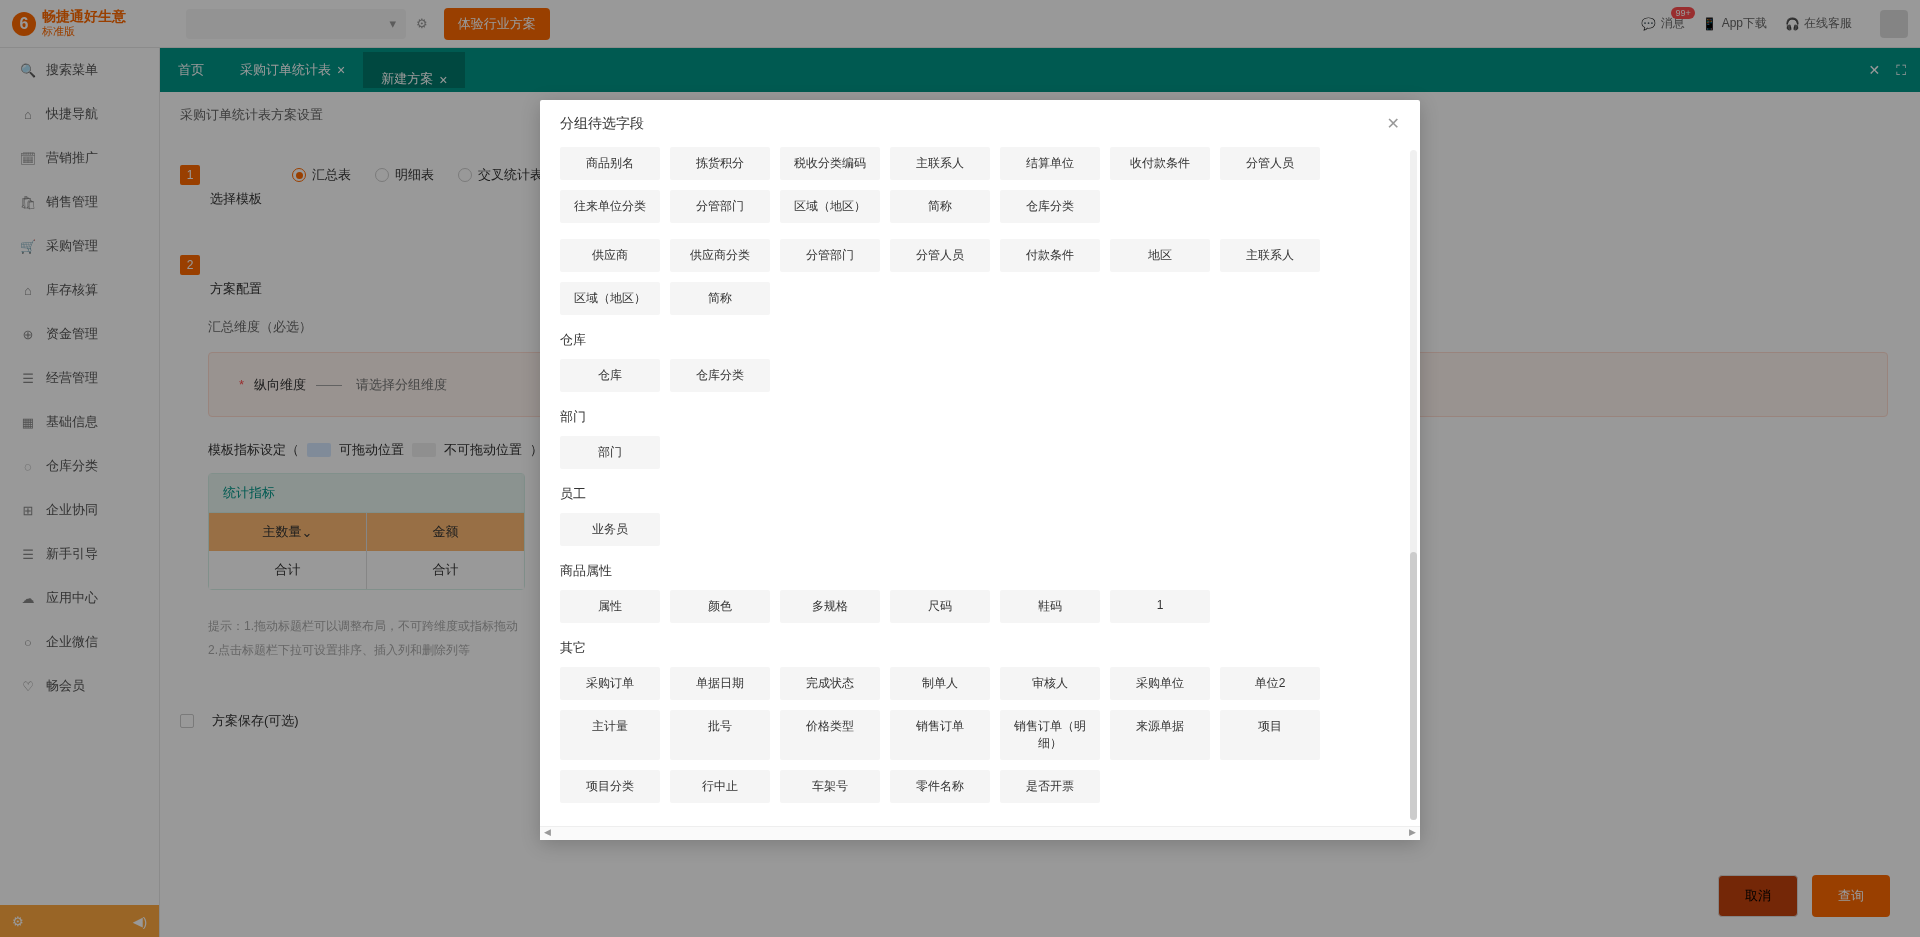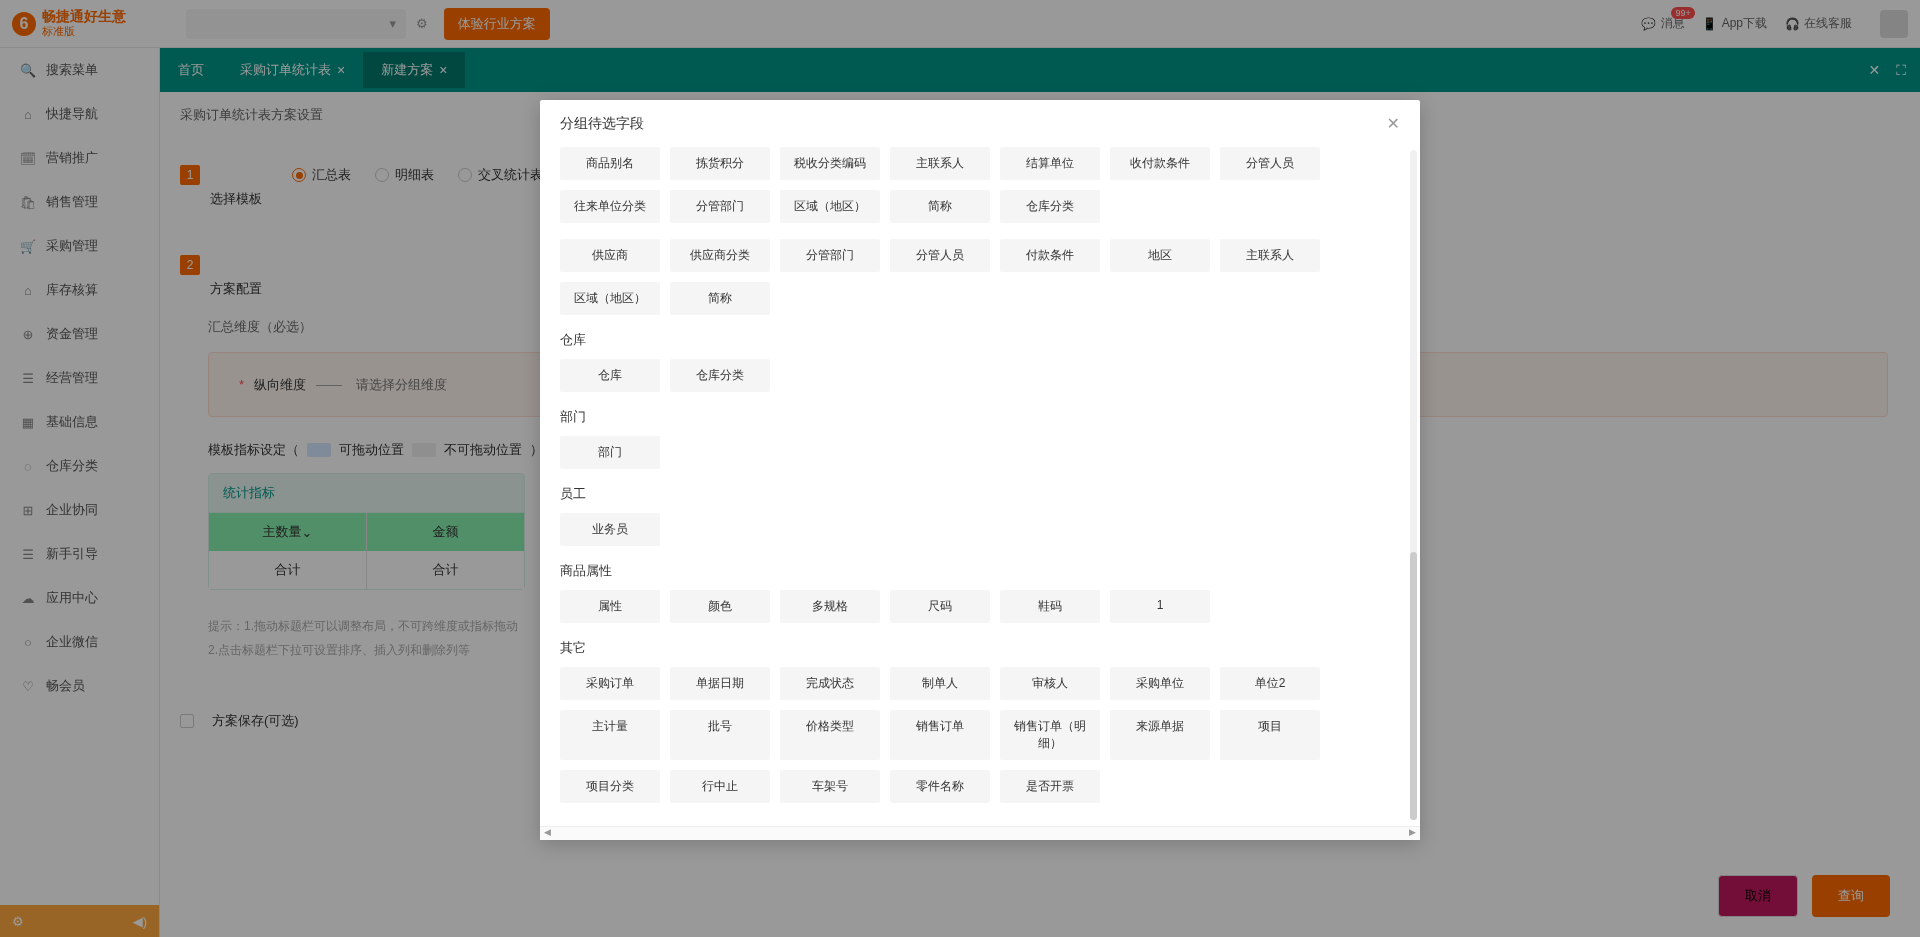--- a/index.html
+++ b/index.html
@@ -24,21 +24,21 @@
     .sidebar { position: absolute; left: 0; top: 48px; width: 160px; bottom: 0; background: #fff; border-right: 1px solid #e8e8e8; }
     .sidebar-item { display: flex; align-items: center; gap: 10px; padding: 13px 20px; color: #555; cursor: pointer; font-size: 13px; }
     .sidebar-icon { width: 16px; height: 16px; display: inline-flex; align-items: center; justify-content: center; color: #888; }
     .sidebar-footer { position: absolute; bottom: 0; left: 0; right: 0; height: 32px; background: #ffa940; display: flex; align-items: center; justify-content: space-between; padding: 0 12px; }
     .sidebar-footer span { color: #fff; cursor: pointer; }
     
     
     .main { position: absolute; left: 160px; top: 48px; right: 0; bottom: 0; display: flex; flex-direction: column; }
     .tabs { height: 44px; background: #009688; display: flex; align-items: center; }
     .tab { padding: 0 18px; color: #fff; height: 36px; display: flex; align-items: center; gap: 6px; cursor: pointer; font-size: 13px; }
-    .tab.active { background: #00796b; }
+    .tab.active { background: #00796b; align-items: flex-end; }
     .tab-close { font-size: 14px; cursor: pointer; }
     .tabs-right { margin-left: auto; display: flex; gap: 8px; padding-right: 10px; }
     .tabs-right span { color: #fff; cursor: pointer; font-size: 14px; padding: 4px; }
     
     .content { flex: 1; padding: 14px 20px; background: #fff; position: relative; overflow: auto; }
     .page-title { font-size: 13px; color: #666; margin-bottom: 18px; }
     
     .step-row { display: flex; align-items: center; gap: 10px; margin-bottom: 20px; }
     .step-num { width: 20px; height: 20px; background: #ff6a00; color: #fff; display: flex; align-items: center; justify-content: center; border-radius: 2px; font-size: 12px; }
     .step-label { font-size: 13px; margin-top: 48px; }
@@ -61,30 +61,30 @@
     .metric-row { margin-left: 28px; margin-top: 24px; display: flex; align-items: center; gap: 8px; font-size: 13px; }
     .legend-box { display: inline-block; width: 24px; height: 14px; border-radius: 2px; }
     .legend-drag { background: #d6e8ff; }
     .legend-nodrag { background: #eee; }
     
     .metric-table { margin-left: 28px; margin-top: 14px; border: 1px solid #d8f0e8; border-radius: 4px; width: 317px; }
     .metric-header { background: #e8f5f0; color: #009688; padding: 10px 14px; font-size: 13px; border-bottom: 1px solid #d8f0e8; }
     .metric-cols { display: flex; }
     .metric-col { flex: 1; border-right: 1px solid #e0e0e0; }
     .metric-col:last-child { border-right: none; }
-    .metric-cell-h { background: #86efac; padding: 10px; text-align: center; font-size: 13px; display: flex; align-items: center; justify-content: center; }
+    .metric-cell-h { background: #fdba74; padding: 10px; text-align: center; font-size: 13px; display: flex; align-items: center; justify-content: center; }
     .metric-cell { padding: 10px; text-align: center; font-size: 13px; background: #fff; }
     
     .hints { margin-left: 28px; margin-top: 24px; color: #aaa; font-size: 12px; line-height: 2; }
     
     .save-row { margin-top: 50px; display: flex; align-items: center; gap: 18px; }
     .checkbox { width: 14px; height: 14px; border: 1px solid #ccc; border-radius: 2px; }
     
     .footer-btns { position: absolute; right: 30px; bottom: 20px; display: flex; gap: 14px; }
-    .btn-cancel { padding: 9px 26px; background: #be185d; border: 1px solid #ddd; border-radius: 4px; cursor: pointer; font-size: 13px; }
+    .btn-cancel { padding: 9px 26px; background: #c2410c; border: 1px solid #ddd; border-radius: 4px; cursor: pointer; font-size: 13px; }
     .btn-primary { padding: 12px 26px; background: #ff6a00; color: #fff; border: none; border-radius: 4px; cursor: pointer; font-size: 13px; }
     
     
     .modal-overlay { position: absolute; inset: 0; background: rgba(0,0,0,0.4); z-index: 100; }
     .modal { position: absolute; left: 540px; top: 100px; width: 880px; height: 740px; background: #fff; border-radius: 2px; box-shadow: 0 4px 20px rgba(0,0,0,0.2); z-index: 101; display: flex; flex-direction: column; }
     .modal-header { padding: 14px 20px; display: flex; justify-content: space-between; align-items: center; }
     .modal-title { font-size: 14px; }
     .modal-close { cursor: pointer; color: #999; font-size: 16px; }
     .modal-body { flex: 1; overflow-y: auto; padding: 0 20px 16px 20px; }
     .field-group { margin-bottom: 16px; }

